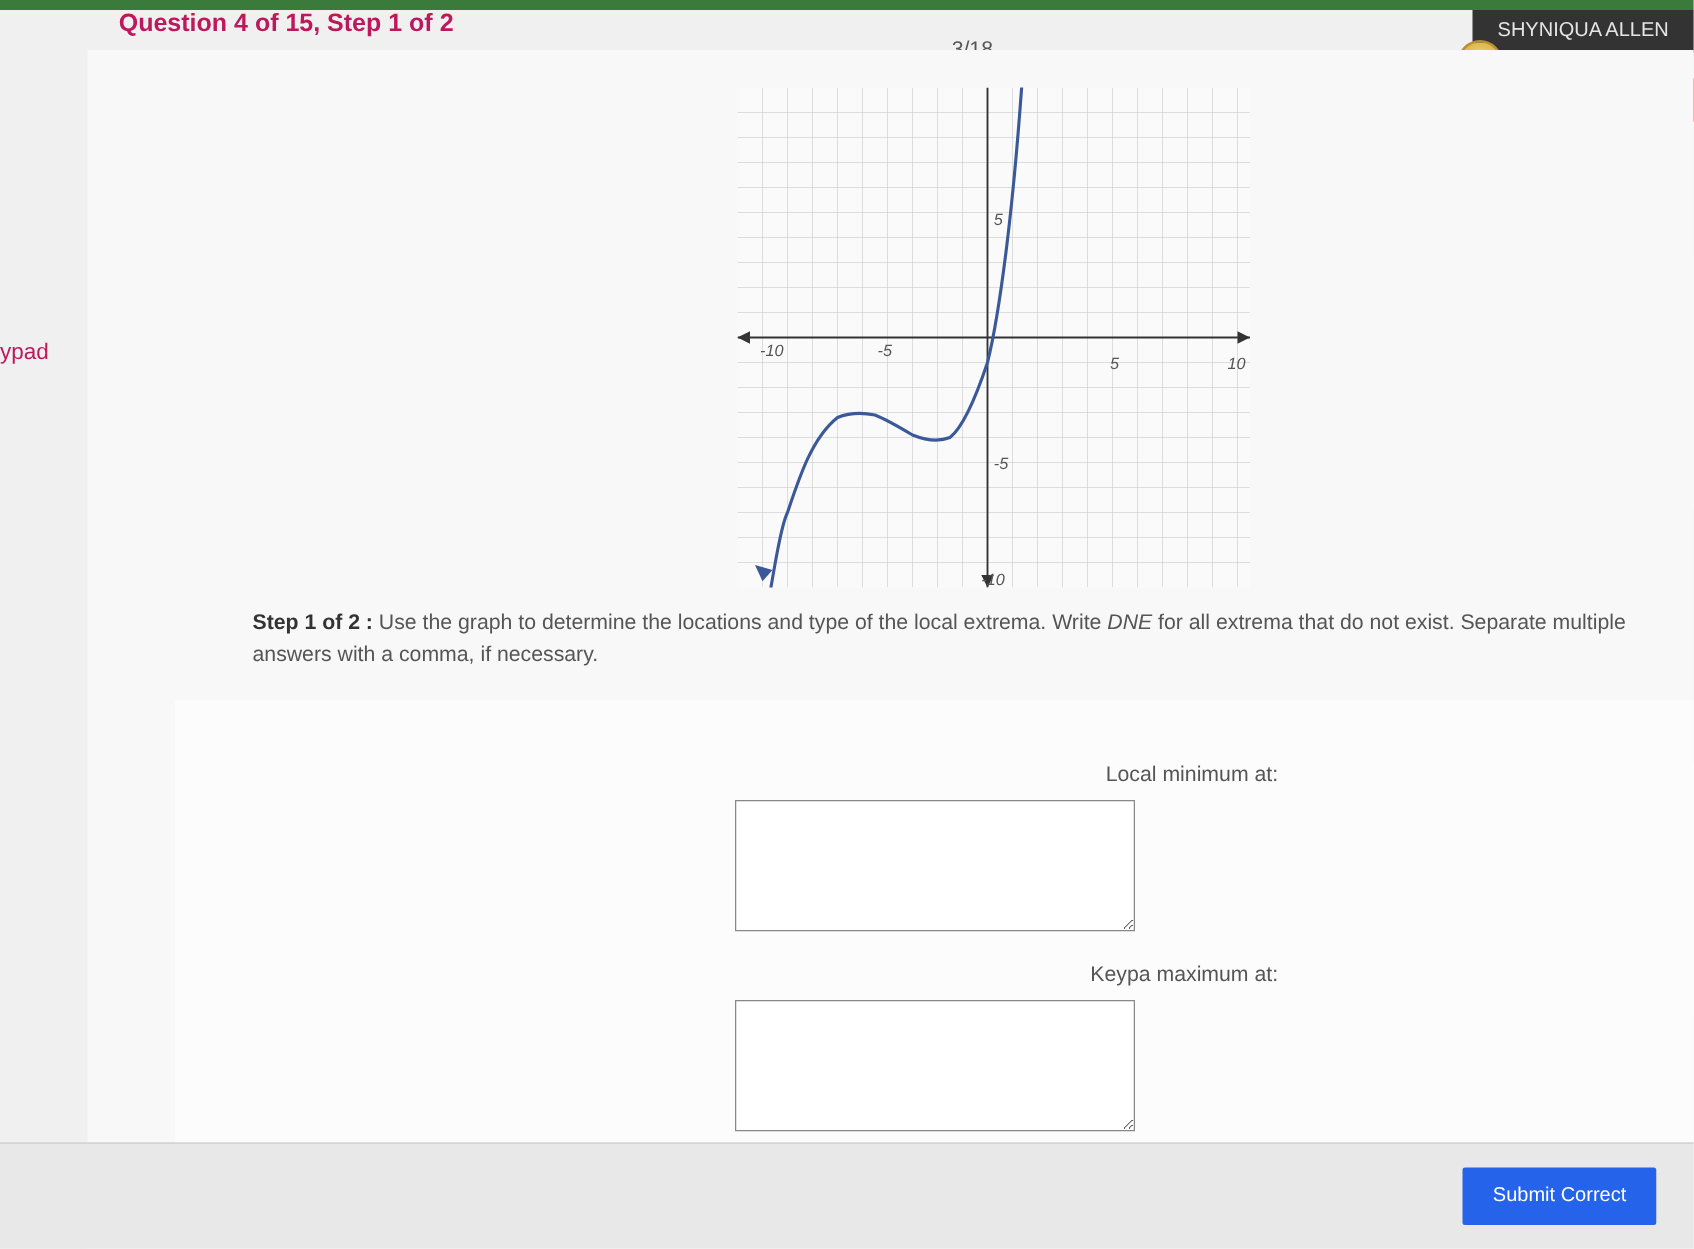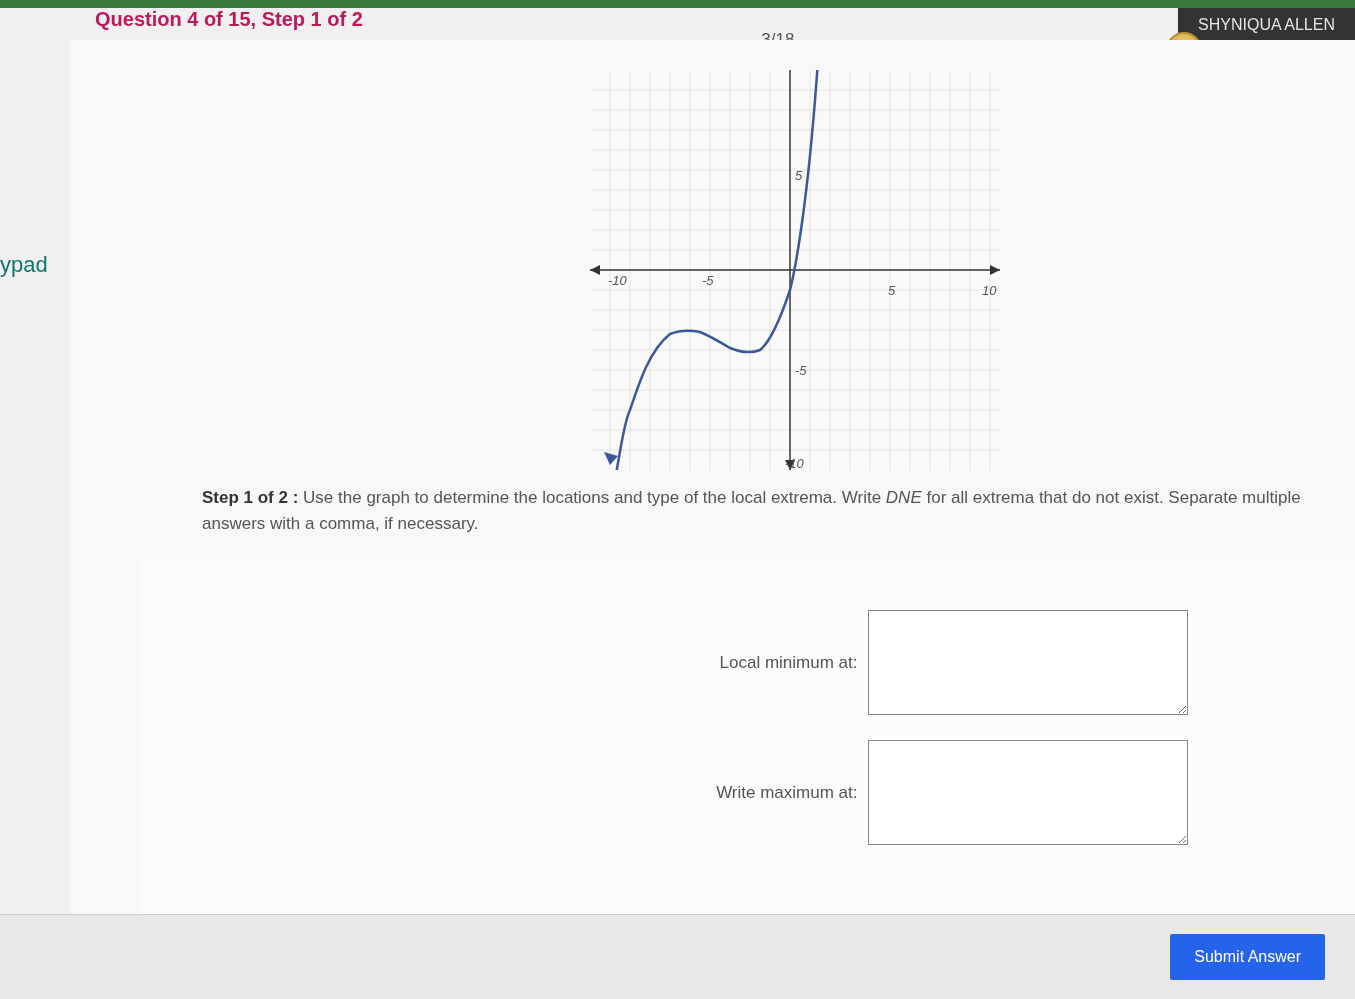--- a/index.html
+++ b/index.html
@@ -87,23 +87,23 @@
       position: absolute;
       top: 40px;
       left: 70px;
       right: 0;
       bottom: 0;
       background: #f8f8f8;
     }
     .keypad-label {
       position: absolute;
       left: 0;
-      top: 252px;
-      font-size: 22px;
-      color: #0f766e;
+      top: 271px;
+      font-size: 18px;
+      color: #be185d;
       font-weight: 500;
     }
     .keypad-box {
       position: absolute;
       left: 248px;
       top: 260px;
       display: flex;
       background: #fff;
       border: 1px solid #ccc;
       border-radius: 4px;
@@ -186,20 +186,21 @@
       font-size: 15px;
       margin-top: 6px;
       cursor: pointer;
     }
     .input-row {
       display: flex;
       align-items: center;
       justify-content: center;
       margin: 25px 0;
       gap: 10px;
+      flex-direction: column;
     }
     .input-label {
       font-size: 17px;
       color: #555;
       text-align: right;
       width: 550px;
     }
     .answer-input {
       width: 320px;
       height: 105px;
@@ -345,21 +346,21 @@
 
   <div class="answer-section">
 
 
     <div class="input-row">
       <div class="input-label">Local minimum at:</div>
       <textarea class="answer-input" style=""></textarea>
     </div>
 
     <div class="input-row">
-      <div class="input-label">Write maximum at:</div>
+      <div class="input-label">Keypa maximum at:</div>
       <textarea class="answer-input" style=""></textarea>
     </div>
   </div>
 </div>
 
 <div class="submit-bar">
-  <button class="submit-btn">Submit Answer</button>
+  <button class="submit-btn">Submit Correct</button>
 </div>
 
 </body></html>

